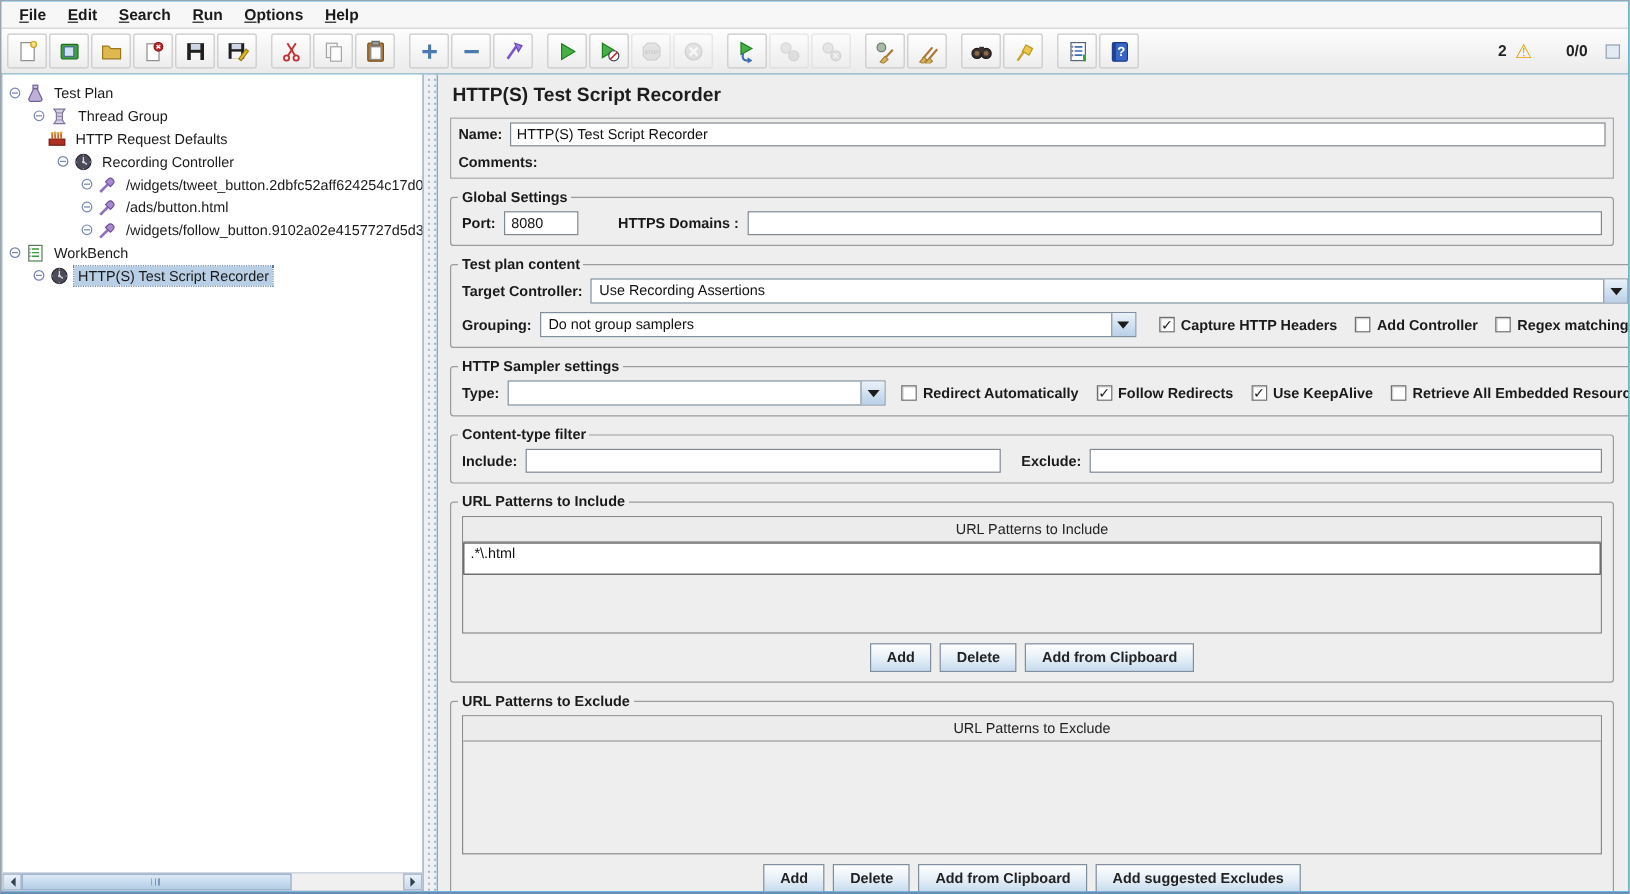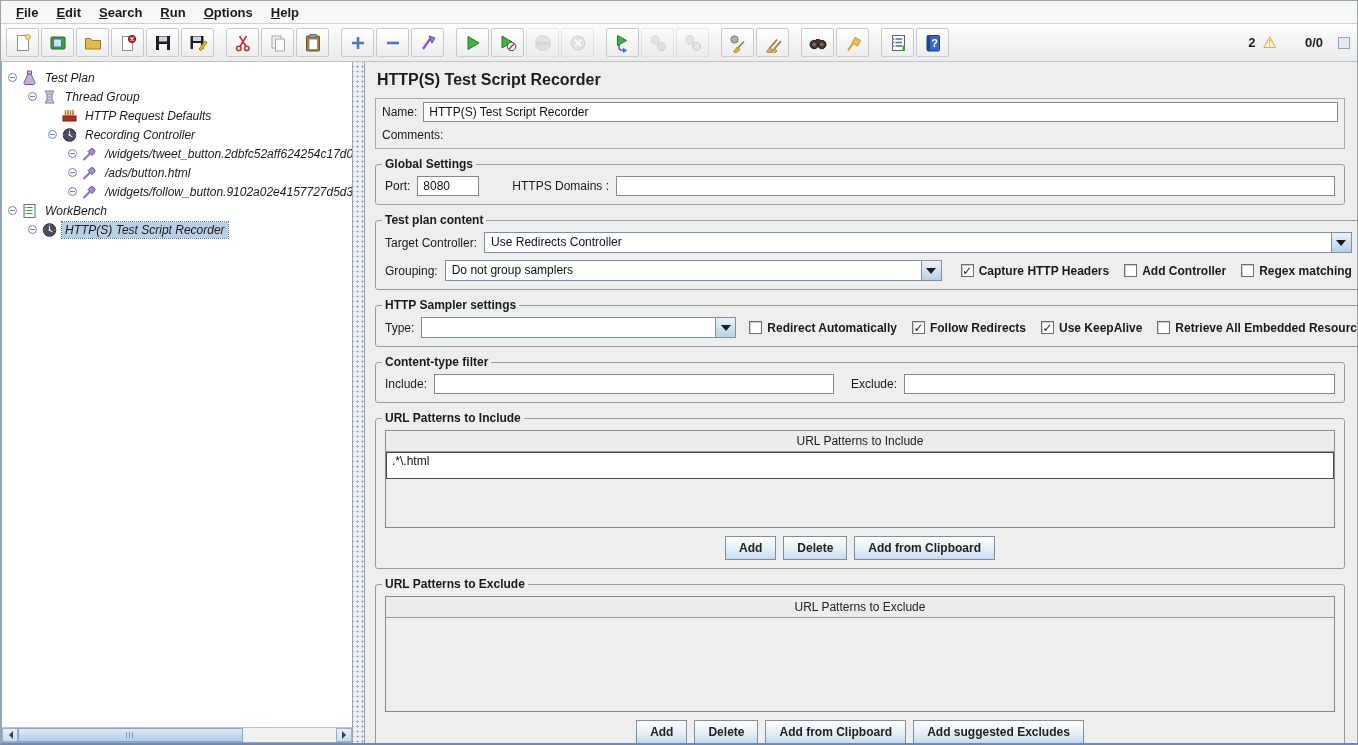--- a/index.html
+++ b/index.html
@@ -38,41 +38,41 @@
                padding:4px 12px 0 10px; }
 
   
   .trow { display:flex; align-items:center; height:19px; white-space:nowrap; cursor:default; }
   .handle { width:9px; height:9px; border:1px solid #7585b5; border-radius:50%; background:#fff;
             position:relative; margin-right:4px; flex:none; }
   .handle::after { content:""; position:absolute; left:1px; right:1px; top:3px; height:1px; background:#7585b5; }
   .hspacer { width:13px; flex:none; }
   .ticon { width:17px; height:16px; margin-right:4px; flex:none; }
   .ticon svg { display:block; }
-  .tlbl { padding:1px 3px; font-size:12px; color:#1a1a1a;font-style:italic; }
+  .tlbl { padding:1px 3px; font-size:12px; color:#1a1a1a; }
   .tlbl.selected { background:#b8cfe5; outline:1px dotted #5a7aa0; }
 
   
   .hscroll { position:absolute; left:0; right:0; bottom:0; height:15px; display:flex; border-top:1px solid #b6c2d2;
              background:#f2f2f2; }
   .sarrow { width:16px; height:100%; background:linear-gradient(#eaf1f9,#c9daec); border:1px solid #9cadc6;
             display:flex; align-items:center; justify-content:center; flex:none; }
   .tri-l { width:0; height:0; border:4px solid transparent; border-right-color:#33404e; margin-left:-3px; }
   .tri-r { width:0; height:0; border:4px solid transparent; border-left-color:#33404e; margin-right:-3px; }
   .sthumb { width:225px; height:100%; background:linear-gradient(#ddeaf6,#b3cde6); border:1px solid #8aa4c6;
             position:relative; flex:none; }
   .sthumb::before { content:""; position:absolute; left:50%; top:3px; bottom:3px; width:9px; margin-left:-5px;
             background:repeating-linear-gradient(90deg,#7d97b8 0 1px,transparent 1px 3px); }
   .strack { flex:1; background:#f0f0f0; }
 
   
   .ptitle { font-size:16px; font-weight:bold; color:#1d1d1d; margin:5px 0 9px 2px; }
   .namebox { border:1px solid #a9a9a9; background:#eee; margin-bottom:8px; }
   .nrow { display:flex; align-items:center; padding:3px 6px; }
-  .blabel { font-weight:normal; color:#1a1a1a; white-space:nowrap;text-align:center; }
+  .blabel { font-weight:bold; color:#1a1a1a; white-space:nowrap;text-align:center; }
   .tfield { height:20px; border:1px solid #808890; background:#fff; font:12px "Liberation Sans",sans-serif;
             padding:1px 5px; color:#111; }
   .flat { border:none; background:transparent; }
   fieldset { border:1px solid #9b9b9b; border-radius:3px; padding:5px 9px 8px; margin:0 0 8px; }
   legend { font-weight:bold; font-size:12px; color:#1a1a1a; padding:0 3px; margin-left:-3px; }
   .frow { display:flex; align-items:center; gap:7px; }
   .frow + .frow { margin-top:7px; }
 
   .combo { display:flex; align-items:stretch; border:1px solid #7f8f9f; background:#fff; height:21px; }
   .cval { flex:1; padding:2px 6px; font-size:12px; color:#111; overflow:hidden; white-space:nowrap; }
@@ -364,21 +364,21 @@
           <div class="trow" style="padding-left: 26px;">
             <span class="handle"></span>
             <span class="ticon">
               <svg width="17" height="16" viewBox="0 0 17 16">
                 <path d="M4 2 H13 L11 5 V11 L13 14 H4 L6 11 V5 Z" fill="#d6cfe4" stroke="#7e769a"></path>
                 <path d="M6 5 H11 M6 8 H11 M6 11 H11" stroke="#9a90b8"></path>
               </svg>
             </span>
             <span class="tlbl">Thread Group</span>
           </div>
-          <div class="trow" style="padding-left: 46px;">
+          <div class="trow" style="padding-left: 24px;">
             <span class="hspacer"></span>
             <span class="ticon">
               <svg width="17" height="16" viewBox="0 0 17 16">
                 <rect x="2" y="8" width="13" height="5" fill="#b03020" stroke="#701a10"></rect>
                 <path d="M4.5 8 V3.5 M7 8 V3 M9.5 8 V3.5 M12 8 V3" stroke="#c86a30" stroke-width="1.6"></path>
                 <circle cx="4.5" cy="3" r="1.1" fill="#e0a040"></circle>
                 <circle cx="7" cy="2.6" r="1.1" fill="#e0a040"></circle>
                 <circle cx="9.5" cy="3" r="1.1" fill="#e0a040"></circle>
                 <circle cx="12" cy="2.6" r="1.1" fill="#e0a040"></circle>
               </svg>
@@ -495,21 +495,21 @@
           <span class="blabel" style="margin-left:26px">HTTPS Domains :</span>
           <input class="tfield" style="flex: 1 1 0%;" value="">
         </div>
       </fieldset>
 
       <fieldset>
         <legend>Test plan content</legend>
         <div class="frow">
           <span class="blabel">Target Controller:</span>
           <div class="combo" style="flex:1">
-            <span class="cval">Use Redirects Controller</span>
+            <span class="cval">Use Recording Assertions</span>
             <span class="carrow"></span>
           </div>
         </div>
         <div class="frow">
           <span class="blabel">Grouping:</span>
           <div class="combo" style="width:497px">
             <span class="cval">Do not group samplers</span>
             <span class="carrow"></span>
           </div>
           <div class="checks" style="margin-left:12px">

